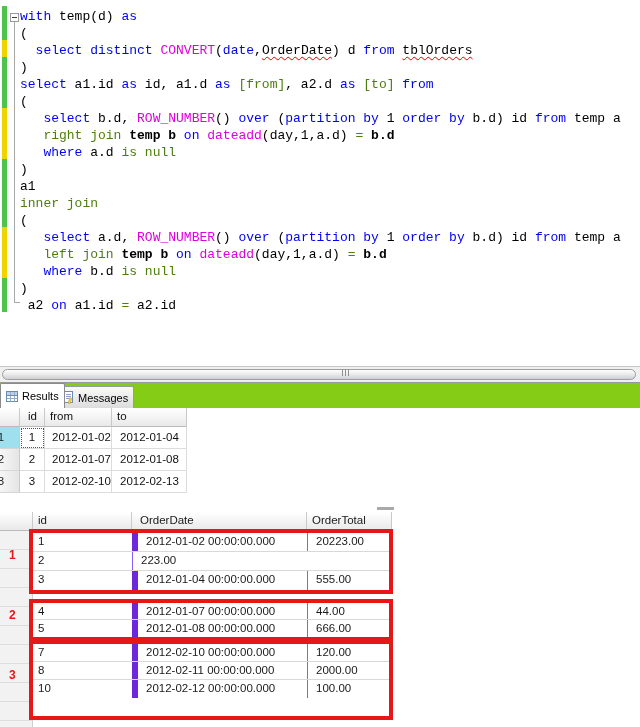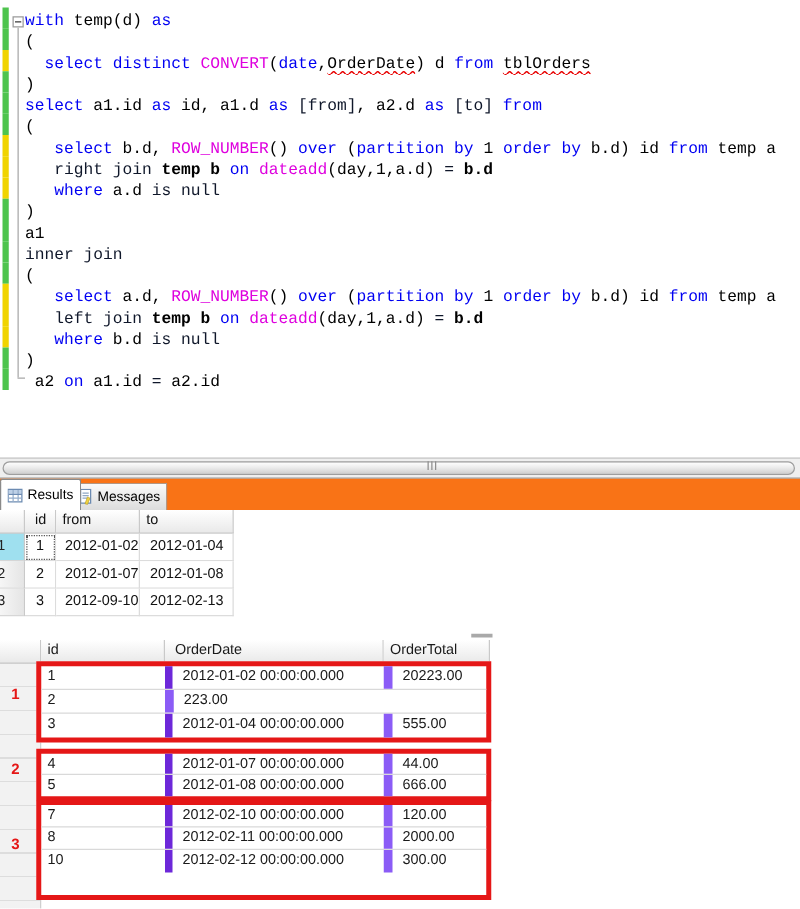--- a/index.html
+++ b/index.html
@@ -13,38 +13,38 @@
   .bar-yellow{background:#F0D400;}
   .fold-box{position:absolute;left:10px;top:13px;width:9px;height:9px;box-sizing:border-box;
             border:1px solid #9A9A9A;background:#fff;z-index:2;}
   .fold-box::after{content:"";position:absolute;left:1px;top:3px;width:5px;height:1px;background:#3A3A3A;}
   .fold-line{position:absolute;left:14px;top:22px;width:1px;height:280px;background:#A8A8A8;}
   .fold-foot{position:absolute;left:14px;top:302px;width:6px;height:1px;background:#A8A8A8;}
   .code{position:absolute;left:20px;top:8px;white-space:pre;color:#000;
         font-family:"Liberation Mono","DejaVu Sans Mono",monospace;font-size:13px;line-height:17px;}
   .code-line{height:17px;}
   .tok-kw{color:#0000F2;}
-  .tok-gr{color:#0f172a;}
+  .tok-gr{color:#4d7c0f;}
   .tok-fn{color:#DE00DE;}
   .tok-id{color:#000;}
   .tok-bold{color:#000;font-weight:bold;}
   .tok-err{color:#000;text-decoration:underline wavy #E80000;text-decoration-thickness:1px;
            text-underline-offset:2px;text-decoration-skip-ink:none;}
 
   
   .hscroll{position:absolute;left:0;top:366px;width:640px;height:17px;box-sizing:border-box;
            background:#EFEFEF;border-top:1px solid #C6C6C6;border-bottom:1px solid #989898;}
   .hthumb{position:absolute;left:2px;top:2px;width:634px;height:11px;box-sizing:border-box;
           border:1px solid #9E9E9E;border-radius:6px;
           background:linear-gradient(#FEFEFE,#ECECEC 45%,#CFCFCF);}
   .hgrip{position:absolute;left:342px;top:2px;height:7px;display:flex;gap:2px;}
   .hgrip span{width:1px;height:7px;background:#8F8F8F;}
 
   
-  .tabstrip{position:absolute;left:0;top:383px;width:640px;height:25px;background:#f97316;}
+  .tabstrip{position:absolute;left:0;top:383px;width:640px;height:25px;background:#84cc16;}
   .tab{position:absolute;box-sizing:border-box;display:flex;align-items:center;gap:3px;
        font-size:11px;color:#000;padding:0 5px;white-space:nowrap;}
   .tab-active{left:0;top:0;height:25px;background:#fff;border:1px solid #8A8A8A;border-bottom:none;
               border-radius:2px 2px 0 0;z-index:3;}
   .tab-inactive{left:57px;top:3px;height:22px;background:linear-gradient(#FAFAFA,#DCDCDC);
                 border:1px solid #9B9B9B;border-bottom:none;border-radius:2px 2px 0 0;z-index:0;}
 
   
   .grid1{position:absolute;left:0;top:408px;width:187px;font-size:11.5px;color:#111;z-index:2;}
   .g1-header{display:flex;height:19px;}
@@ -67,21 +67,21 @@
   .g2-rowhdrcol{position:absolute;left:0;top:26px;width:33px;height:196px;box-sizing:border-box;
                 border-right:1px solid #CFCFCF;z-index:0;
                 background-image:repeating-linear-gradient(#F2F2F2 0 18px,#DDDDDD 18px 19px);}
   .group{position:absolute;left:29px;width:364px;box-sizing:border-box;
          border:4px solid #E51717;background:#fff;z-index:2;}
   .group-row{display:flex;box-sizing:border-box;border-bottom:1px solid #D9D9D9;}
   .group-row:last-child{border-bottom:none;}
   .g2c{box-sizing:border-box;padding-top:2px;}
   .g2c-id{width:99px;padding-left:5px;}
   .g2c-date{width:175px;padding-left:8px;border-left:6px solid #6d28d9;}
-  .g2c-total{width:82px;padding-left:8px;border-left:7px solid #8b5cf6;}
+  .g2c-total{width:82px;padding-left:8px;border-left:1px solid #8b5cf6;}
   .group-label{position:absolute;left:9px;font-size:12px;font-weight:bold;color:#E51717;z-index:3;}
 
   svg{display:block;}
 </style>
 </head>
 <body>
 
 <div class="screen">
 
   <div class="editor">
@@ -171,21 +171,21 @@
           </div>
           <div class="g1-cell" style="width: 25px; text-align: center;">2</div>
           <div class="g1-cell" style="width: 67px; padding-left: 7px;">2012-01-07</div>
           <div class="g1-cell" style="width: 75px; padding-left: 8px;">2012-01-08</div>
         </div>
         <div class="g1-row">
           <div class="g1-rowhdr">
             <span class="num">3</span>
           </div>
           <div class="g1-cell" style="width: 25px; text-align: center;">3</div>
-          <div class="g1-cell" style="width: 67px; padding-left: 7px;">2012-09-10</div>
+          <div class="g1-cell" style="width: 67px; padding-left: 7px;">2012-02-10</div>
           <div class="g1-cell" style="width: 75px; padding-left: 8px;">2012-02-13</div>
         </div>
       </div>
   </div>
 
   <div class="grid2">
     <div class="g2-artifact"></div>
     <div class="g2-header" id="grid2-header">
         <div class="hcell" style="width: 33px; padding-left: 0px;"></div>
         <div class="hcell" style="width: 99px; padding-left: 5px;">id</div>
@@ -229,21 +229,21 @@
             <div class="g2c g2c-total">120.00</div>
           </div>
           <div class="group-row" style="height: 18px;">
             <div class="g2c g2c-id">8</div>
             <div class="g2c g2c-date">2012-02-11 00:00:00.000</div>
             <div class="g2c g2c-total">2000.00</div>
           </div>
           <div class="group-row" style="height: 18px;">
             <div class="g2c g2c-id">10</div>
             <div class="g2c g2c-date">2012-02-12 00:00:00.000</div>
-            <div class="g2c g2c-total">300.00</div>
+            <div class="g2c g2c-total">100.00</div>
           </div>
         </div>
       </div>
     <div id="grid2-labels">
         <div class="group-label" style="top: 43px;">1</div>
         <div class="group-label" style="top: 103px;">2</div>
         <div class="group-label" style="top: 163px;">3</div>
       </div>
   </div>
 

